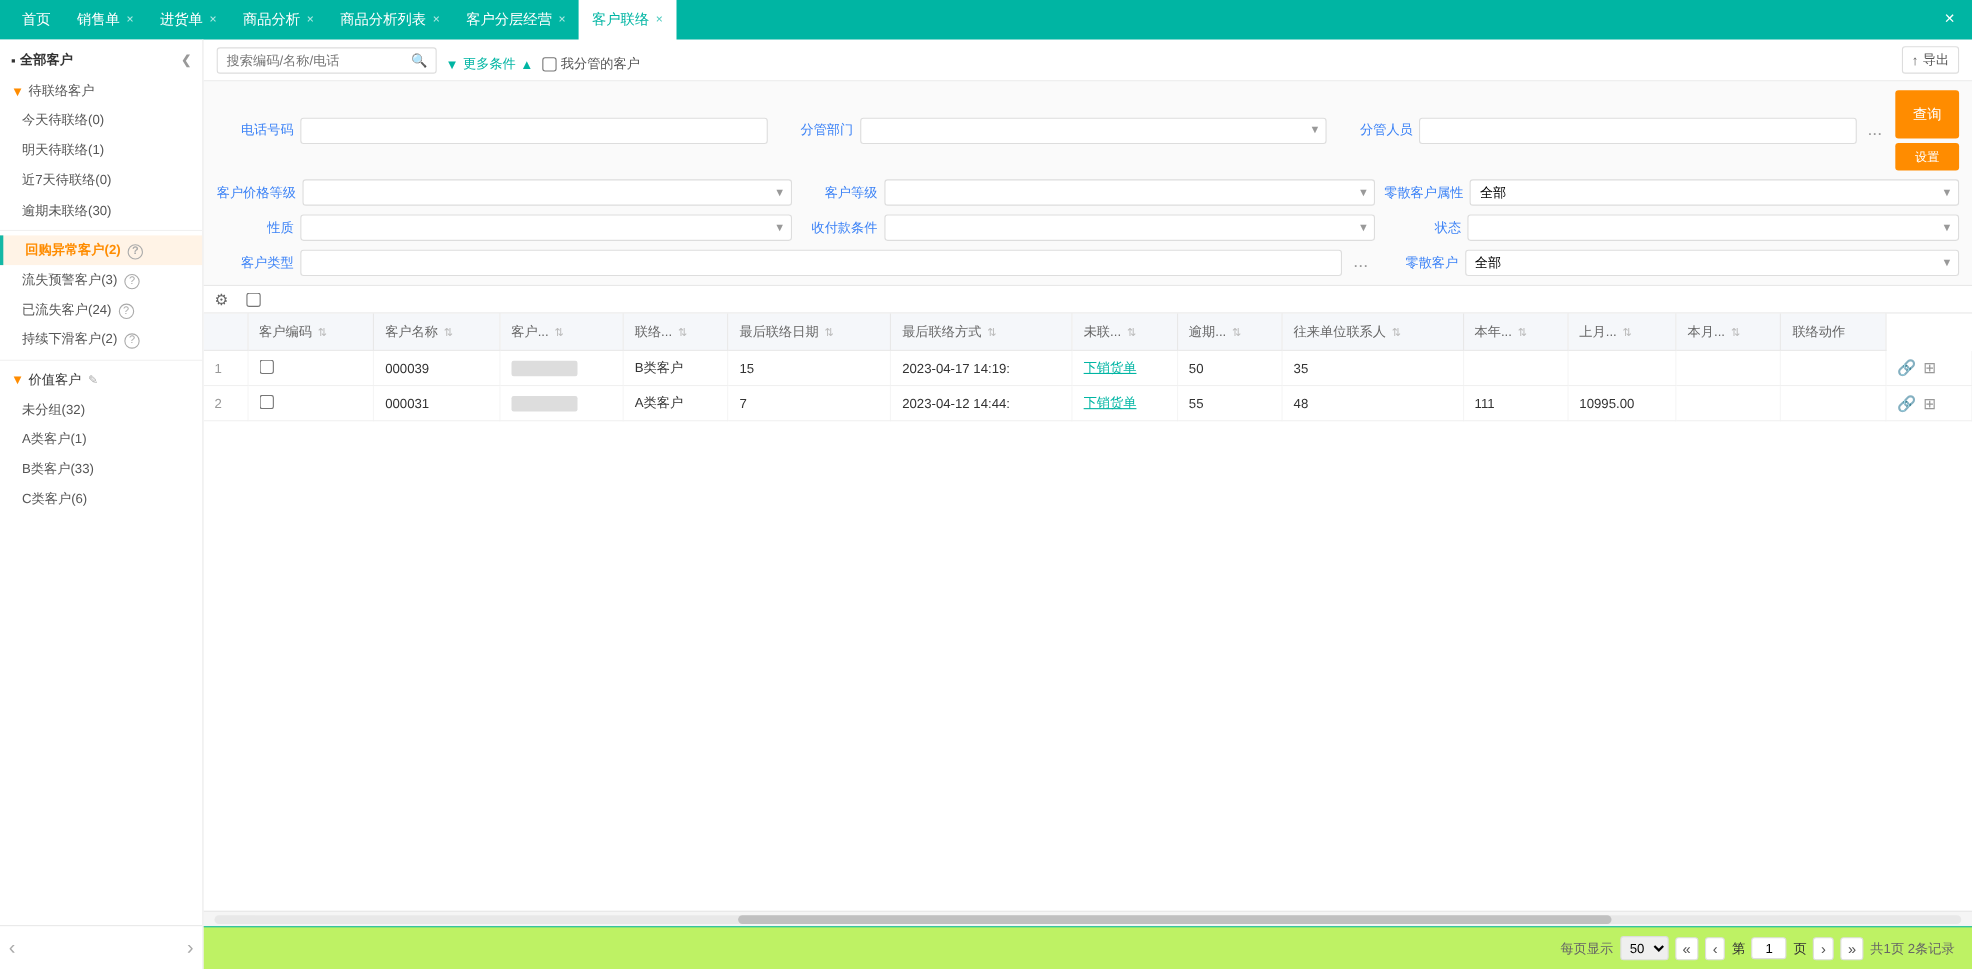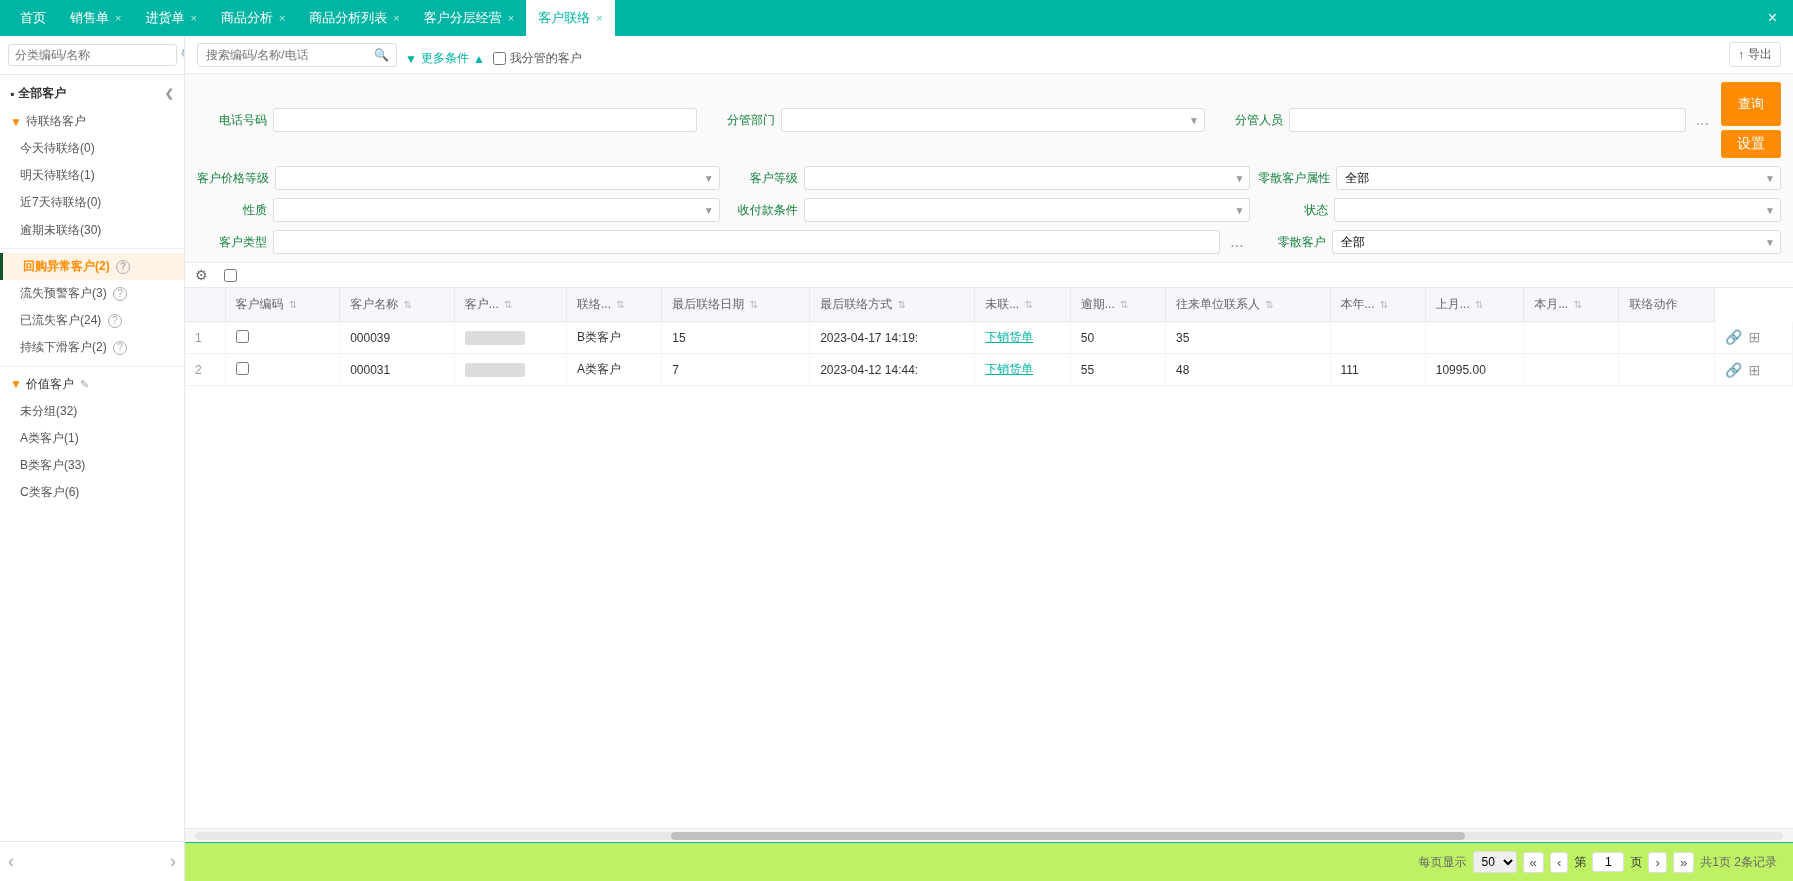--- a/index.html
+++ b/index.html
@@ -38,21 +38,21 @@
       display: flex; align-items: center; padding: 6px 10px; font-weight: bold; color: #333; cursor: pointer;
     }
     .sidebar-group-header .collapse-btn { margin-left: auto; color: #999; font-size: 11px; }
     .sidebar-section-title {
       display: flex; align-items: center; padding: 5px 10px; color: #555; font-size: 12px; cursor: pointer;
     }
     .sidebar-section-title .arrow { margin-right: 4px; color: #ff8c00; }
     .sidebar-item {
       padding: 4px 10px 4px 20px; color: #555; cursor: pointer; line-height: 1.6;
     }
-    .sidebar-item.active { background: #fff3e6; color: #ff8c00; font-weight: bold; border-left: 3px solid #14532d; }
+    .sidebar-item.active { background: #fff3e6; color: #ff8c00; font-weight: bold; border-left: 3px solid #14b8a6; }
     .sidebar-divider { height: 1px; background: #f0f0f0; margin: 4px 0; }
     .sidebar-editable { display: flex; align-items: center; gap: 4px; padding: 5px 10px; }
     .sidebar-editable .arrow { color: #ff8c00; }
     .sidebar-bottom { height: 40px; background: #fff; border-top: 1px solid #e8e8e8; display: flex; align-items: center; padding: 0 8px; }
 
     
     .content-area {
       flex: 1; display: flex; flex-direction: column; overflow: hidden;
     }
 
@@ -81,38 +81,38 @@
     .adv-filter {
       background: #fafafa; border-bottom: 1px solid #e8e8e8; padding: 8px 12px;
     }
     .filter-row {
       display: flex; align-items: center; gap: 8px; margin-bottom: 8px;
     }
     .filter-row:last-child { margin-bottom: 0; }
     .filter-cell {
       display: flex; align-items: center; flex: 1; gap: 6px;
     }
-    .filter-label { color: #15803d; white-space: nowrap; min-width: 70px; text-align: right; }
+    .filter-label { color: #3b82f6; white-space: nowrap; min-width: 70px; text-align: right; }
     .filter-input {
       flex: 1; border: 1px solid #ddd; border-radius: 3px; padding: 4px 8px; font-size: 12px; background: #fff; outline: none;
     }
     .filter-select {
       flex: 1; border: 1px solid #ddd; border-radius: 3px; padding: 4px 24px 4px 8px; font-size: 12px; background: #fff; outline: none; appearance: none; cursor: pointer;
     }
     .filter-select-wrap {
       flex: 1; position: relative; display: flex; align-items: center;
     }
     .filter-select-wrap .chevron {
       position: absolute; right: 6px; color: #999; pointer-events: none; font-size: 10px;
     }
     .query-btn {
       background: #ff8c00; color: #fff; border: none; border-radius: 3px; padding: 13px 16px; cursor: pointer; font-size: 13px; white-space: nowrap;
     }
     .setting-btn {
-      background: #ff8c00; color: #fff; border: none; border-radius: 3px; padding: 5px 16px; cursor: pointer; font-size: 14px; white-space: nowrap;
+      background: #ff8c00; color: #fff; border: none; border-radius: 3px; padding: 5px 16px; cursor: pointer; font-size: 11px; white-space: nowrap;
     }
     .btn-group { display: flex; flex-direction: column; gap: 4px; }
     .ellipsis-btn { color: #999; cursor: pointer; font-size: 16px; padding: 0 4px; }
 
     
     .tooltip-box {
       position: absolute; background: #fff; border: 1px solid #ddd; border-radius: 3px; padding: 8px 12px; font-size: 12px; color: #555; max-width: 320px; z-index: 100; box-shadow: 0 2px 8px rgba(0,0,0,0.15); top: 228px; left: 195px;
     }
 
     
@@ -200,24 +200,20 @@
     <span>客户联络</span>
     <span class="close-x">×</span>
   </div>
   <div class="spacer"></div>
   <div class="close-btn">×</div>
 </div>
 
 <div class="main-layout">
 
   <div class="sidebar">
-    <div class="sidebar-search">
-      <input type="text" placeholder="分类编码/名称" style="">
-      <span class="search-icon">🔍</span>
-    </div>
     <div class="sidebar-body">
       <div class="sidebar-group-header">
         <span>▪</span>
         <span style="margin-left:4px;">全部客户</span>
         <span class="collapse-btn">❮</span>
       </div>
       <div class="sidebar-section-title">
         <span class="arrow">▼</span>
         <span>待联络客户</span>
       </div>

